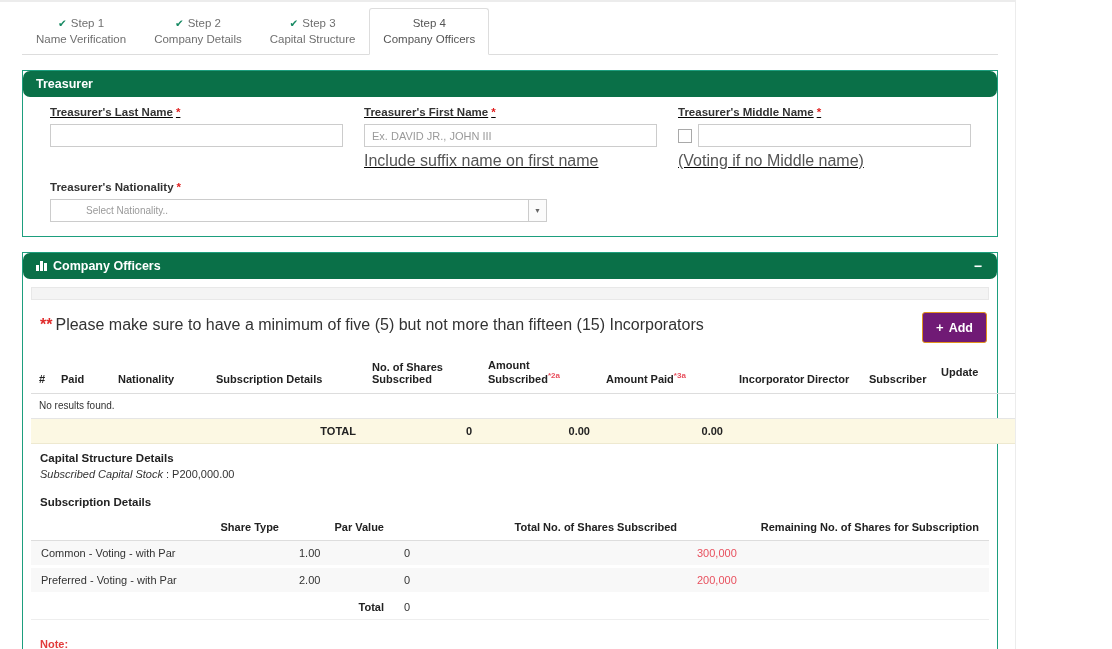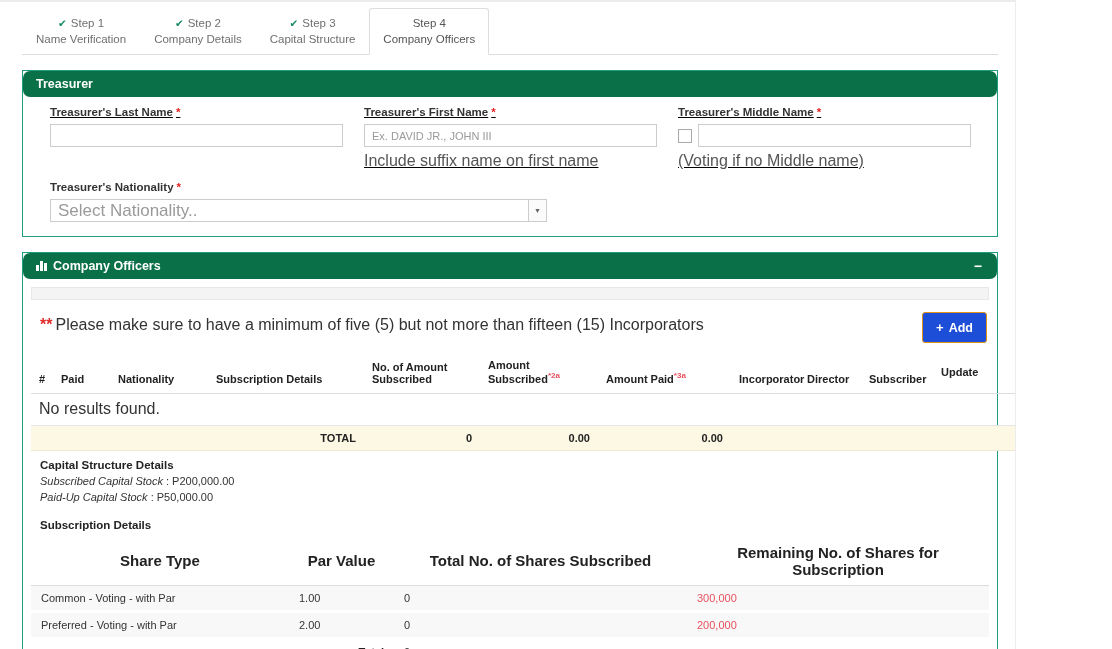--- a/index.html
+++ b/index.html
@@ -39,54 +39,54 @@
   .text-input { width:100%; height:23px; border:1px solid #ccc; font-size:11px;
                 color:#555; padding:0 7px; font-family:inherit; background:#fff; }
   .text-input::placeholder { color:#9a9a9a; }
   .hint { font-size:16px; color:#555; margin-top:5px; }
   .mid-wrap { display:flex; align-items:center; gap:6px; }
   .checkbox { width:14px; height:14px; border:1px solid #a9a9a9; background:#fff;
               flex:0 0 auto; cursor:pointer; }
   .nat-row { margin-top:11px; }
   .select { width:497px; height:23px; border:1px solid #ccc; display:flex;
             align-items:center; cursor:pointer; background:#fff; }
-  .select .sel-text { flex:1; font-size:17px; color:#9a9a9a; padding:0 7px; }
+  .select .sel-text { flex:1; font-size:10px; color:#9a9a9a; padding:0 7px;margin-left:28px; }
   .select .sel-caret { width:18px; align-self:stretch; border-left:1px solid #ccc;
             background:#fbfbfb; display:flex; align-items:center; justify-content:center;
             font-size:7px; color:#666; }
 
   
   .officers-body { padding:8px 8px 0 8px; }
   .gray-strip { height:13px; background:#f4f4f4; border:1px solid #e8e8e8; }
   .toolbar { display:flex; justify-content:space-between; align-items:flex-start;
              padding:12px 2px 10px 9px; }
   .notice { font-size:16px; color:#333; padding-top:4px; }
   .notice .stars { color:#e02b2b; font-weight:bold; margin-right:3px; }
-  .add-btn { background:#1d4ed8; border:1px solid #e2931c; color:#fff; font-weight:bold;
+  .add-btn { background:#701a75; border:1px solid #e2931c; color:#fff; font-weight:bold;
              font-size:12.5px; padding:7px 13px; border-radius:3px; cursor:pointer; }
   .add-btn .plus { margin-right:5px; font-size:13px; }
 
   table { border-collapse:collapse; width:100%; table-layout:fixed; }
   .off-table th { font-size:11px; font-weight:bold; color:#222; text-align:left;
                   vertical-align:bottom; padding:6px 8px 8px 8px; border-bottom:1px solid #ddd; }
   .off-table th.vmid { vertical-align:middle; }
   sup.red { color:#e8505e; font-weight:bold; font-size:8px; }
-  .empty-row td { font-size:16px; color:#333; padding:6px 8px 7px 8px; border-bottom:1px solid #e5e5e5; }
+  .empty-row td { font-size:10px; color:#333; padding:6px 8px 7px 8px; border-bottom:1px solid #e5e5e5; }
   .total-row td { background:#fcf8e3; font-size:11px; font-weight:bold; color:#222;
                   padding:6px 8px; border-bottom:1px solid #eee9d0; }
   .t-right { text-align:right; }
 
   .details-block { padding:8px 9px 0 9px; }
   .block-title { font-size:11.5px; font-weight:bold; color:#222; }
   .cap-line { font-size:11px; color:#333; margin-top:4px; }
   .cap-line i { font-style:italic; }
   .sub-title { margin-top:16px; }
 
   .sub-table { margin-top:8px; }
-  .sub-table th { font-size:15px; font-weight:bold; color:#222; text-align:center;
+  .sub-table th { font-size:11px; font-weight:bold; color:#222; text-align:right;
                   padding:5px 10px 7px 10px; border-bottom:1px solid #ddd; }
   .sub-table td { font-size:11px; color:#333; padding:6px 10px; background:#f8f8f8;
                   border-bottom:3px solid #fff; }
   .sub-table .red-val { color:#e8505e; }
   .sub-table tr.total-sub td { background:#fff; border-bottom:1px solid #eee;
                   border-top:1px solid #eee; font-weight:normal; }
   .sub-table tr.total-sub td.tlabel { font-weight:bold; text-align:right; color:#222; }
 
   .note-block { padding:18px 9px 0 9px; font-size:11px; color:#333; }
   .note-title { color:#e23b3b; font-weight:bold; margin-bottom:3px; }
@@ -185,21 +185,21 @@
             <col style="width:72px">
             <col style="width:78px">
             <col style="width:77px">
         </colgroup>
         <thead>
           <tr>
             <th>#</th>
             <th>Paid</th>
             <th>Nationality</th>
             <th>Subscription Details</th>
-            <th>No. of Amount Subscribed</th>
+            <th>No. of Shares Subscribed</th>
             <th><span>Amount Subscribed</span><sup class="red">*2a</sup></th>
             <th><span>Amount Paid</span><sup class="red">*3a</sup></th>
             <th>Incorporator</th>
             <th>Director</th>
             <th>Subscriber</th>
             <th class="vmid">Update</th>
             <th class="vmid">Remove</th>
           </tr>
         </thead>
         <tbody>
@@ -213,23 +213,20 @@
             <td class="t-right">0.00</td>
             <td colspan="5"></td>
           </tr>
         </tbody>
       </table>
 
       <div class="details-block">
         <div class="block-title">Capital Structure Details</div>
         <div class="cap-line">
           <i>Subscribed Capital Stock</i><span> : </span><span>P200,000.00</span>
-        </div>
-        <div class="cap-line">
-          <i>Paid-Up Capital Stock</i><span> : </span><span>P50,000.00</span>
         </div>
 
         <div class="block-title sub-title">Subscription Details</div>
       </div>
 
       <table class="sub-table">
         <colgroup>
           <col style="width:258px">
             <col style="width:105px">
             <col style="width:293px">

